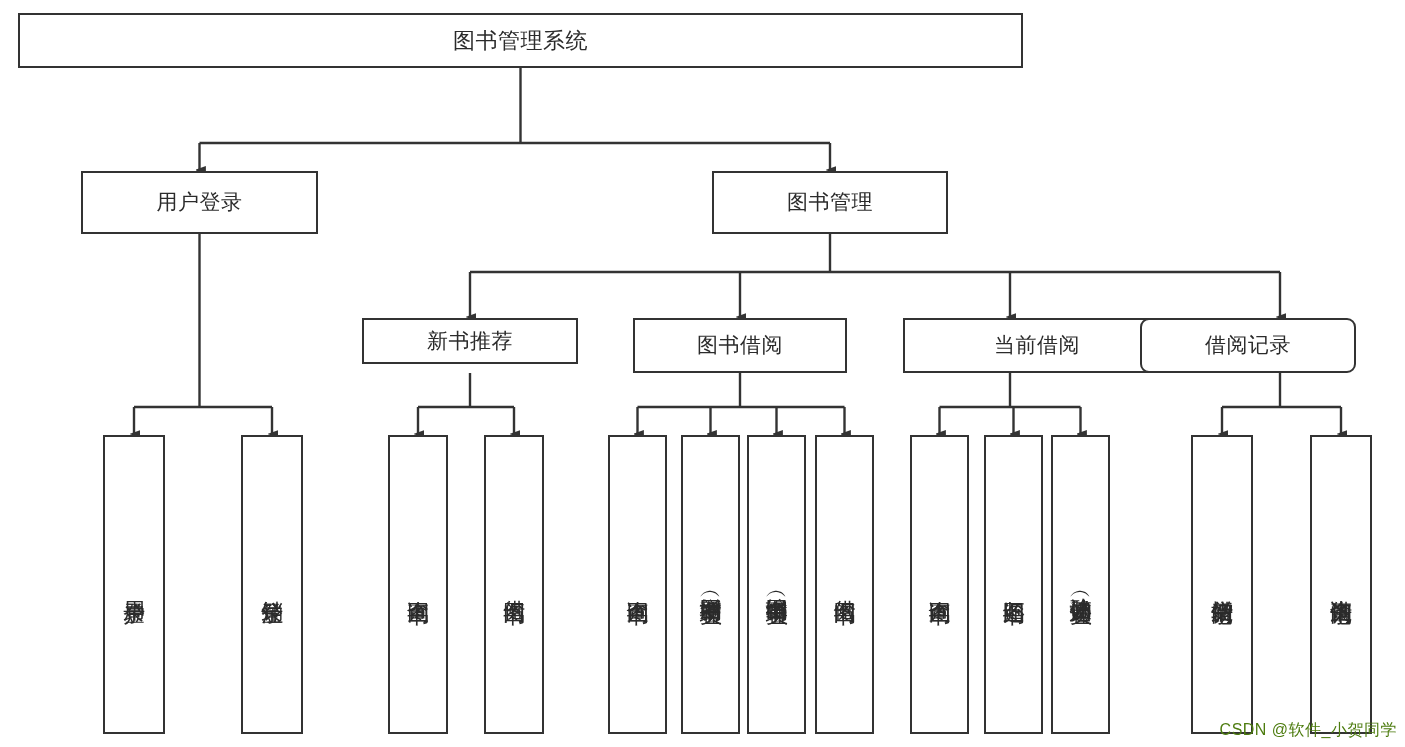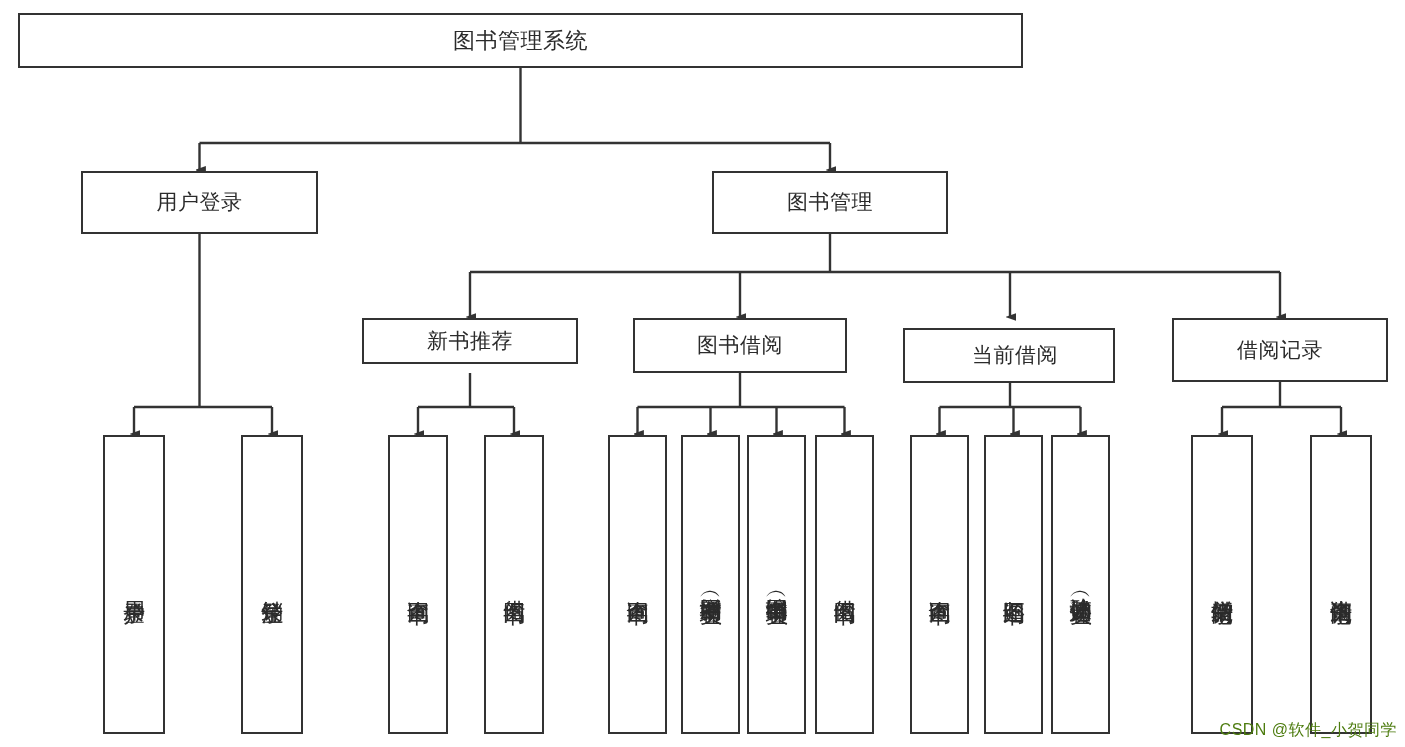--- a/index.html
+++ b/index.html
@@ -132,24 +132,24 @@
       </div>
       <div class="node horizontal" style="left: 712px; top: 171px; width: 236px; height: 63px;">
         <span class="node-label">图书管理</span>
       </div>
       <div class="node horizontal" style="left: 362px; top: 318px; width: 216px; height: 46px;">
         <span class="node-label">新书推荐</span>
       </div>
       <div class="node horizontal" style="left: 633px; top: 318px; width: 214px; height: 55px;">
         <span class="node-label">图书借阅</span>
       </div>
-      <div class="node horizontal" style="left: 903px; top: 328px; width: 212px; height: 55px; padding-left: 12px;">
+      <div class="node horizontal" style="left: 903px; top: 318px; width: 256px; height: 55px; padding-left: 12px;">
         <span class="node-label">当前借阅</span>
       </div>
-      <div class="node horizontal" style="left: 1172px; top: 318px; width: 216px; height: 64px;">
+      <div class="node horizontal" style="left: 1140px; top: 318px; width: 216px; height: 55px; border-radius: 9px;">
         <span class="node-label">借阅记录</span>
       </div>
       <div class="node vertical" style="left: 103px; top: 435px; width: 62px; height: 299px;">
         <span class="node-label">用户登录</span>
       </div>
       <div class="node vertical" style="left: 241px; top: 435px; width: 62px; height: 299px;">
         <span class="node-label">注销登录</span>
       </div>
       <div class="node vertical" style="left: 388px; top: 435px; width: 60px; height: 299px;">
         <span class="node-label">查询图书</span>

